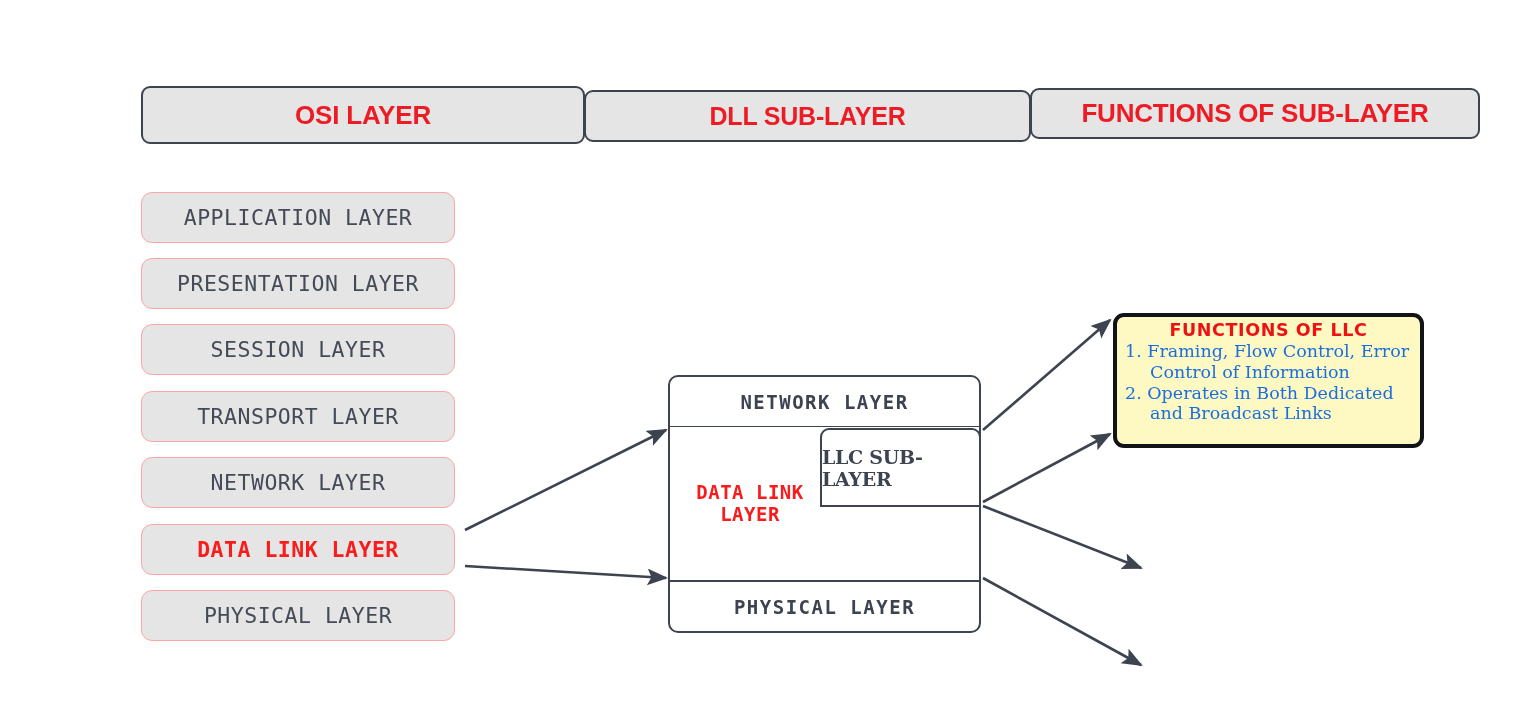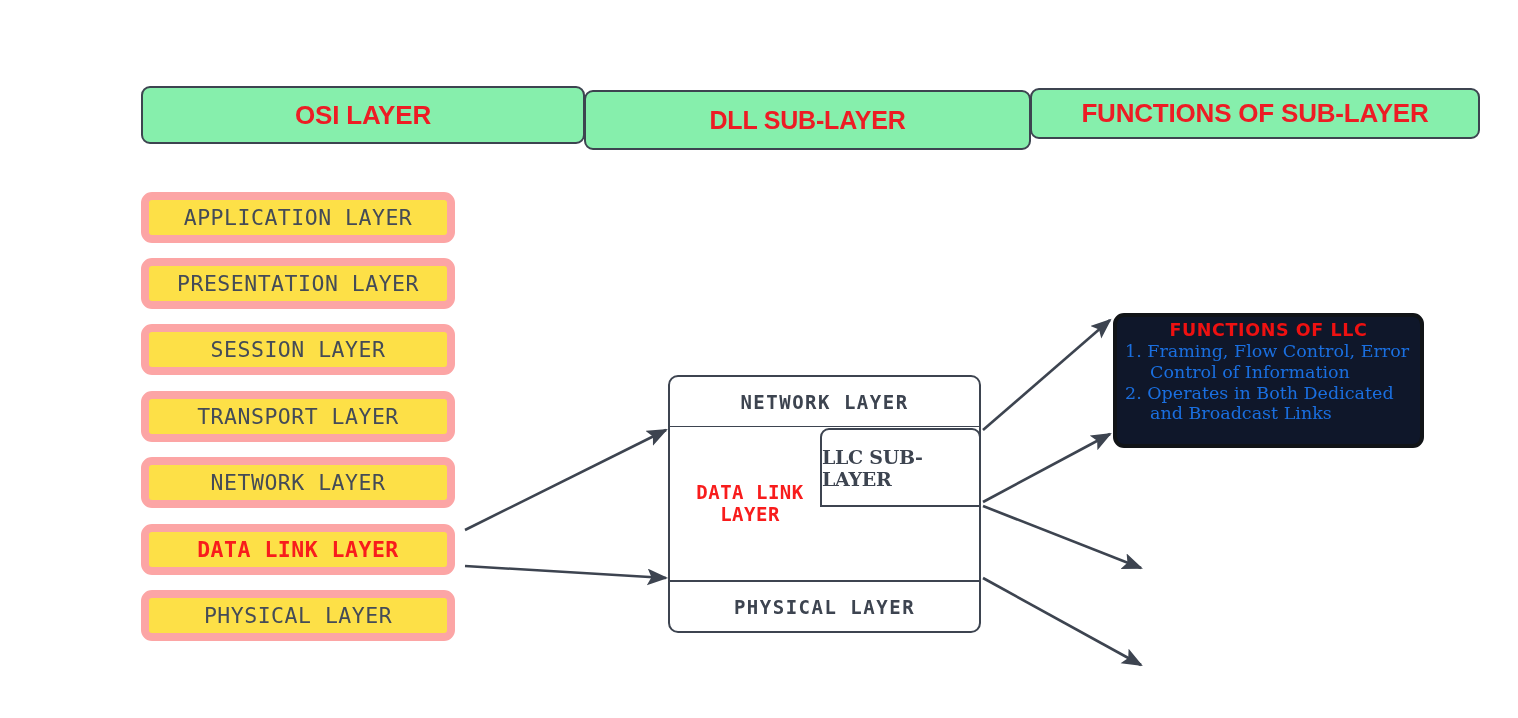--- a/index.html
+++ b/index.html
@@ -21,43 +21,43 @@
     width: 1518px;
     height: 718px;
   }
 
   
   .hdr {
     position: absolute;
     box-sizing: border-box;
     border: 2.5px solid #3d4450;
     border-radius: 9px;
-    background: #86efac;
+    background: #e5e5e5;
     display: flex;
     align-items: center;
     justify-content: center;
     color: #ed1c24;
     font-weight: bold;
     font-family: "Liberation Sans", sans-serif;
     letter-spacing: -0.2px;
   }
   #hdr-osi   { left: 141px; top: 86px;  width: 444px; height: 58px; font-size: 26px; }
-  #hdr-dll   { left: 584px; top: 90px;  width: 447px; height: 60px; font-size: 25px; }
+  #hdr-dll   { left: 584px; top: 90px;  width: 447px; height: 52px; font-size: 25px; }
   #hdr-func  { left: 1030px;top: 88px;  width: 450px; height: 51px; font-size: 26px; }
 
   
   .osi-box {
     position: absolute;
     left: 141px;
     width: 314px;
     height: 51px;
     box-sizing: border-box;
-    border: 8px solid #fca5a5;
+    border: 1px solid #fca5a5;
     border-radius: 11px;
-    background: #fde047;
+    background: #e5e5e5;
     display: flex;
     align-items: center;
     justify-content: center;
     font-family: "DejaVu Sans Mono", "Liberation Mono", monospace;
     font-size: 21.5px;
     letter-spacing: 0.5px;
     color: #444b57;
     white-space: nowrap;
   }
   .osi-box.accent {
@@ -134,21 +134,21 @@
     font-weight: bold;
     letter-spacing: 1.5px;
   }
 
   
   .fn-box {
     position: absolute;
     box-sizing: border-box;
     border: 4px solid #111417;
     border-radius: 11px;
-    background: #0f172a;
+    background: #fef9c3;
     padding: 4px 8px 6px 8px;
   }
   #fn-llc { left: 1113px; top: 313px; width: 311px; height: 135px; }
   #fn-mac { left: 1143px; top: 543px; width: 253px; height: 133px; }
 
   .fn-title {
     text-align: center;
     color: #ee1111;
     font-weight: bold;
     font-family: "DejaVu Sans", sans-serif;

